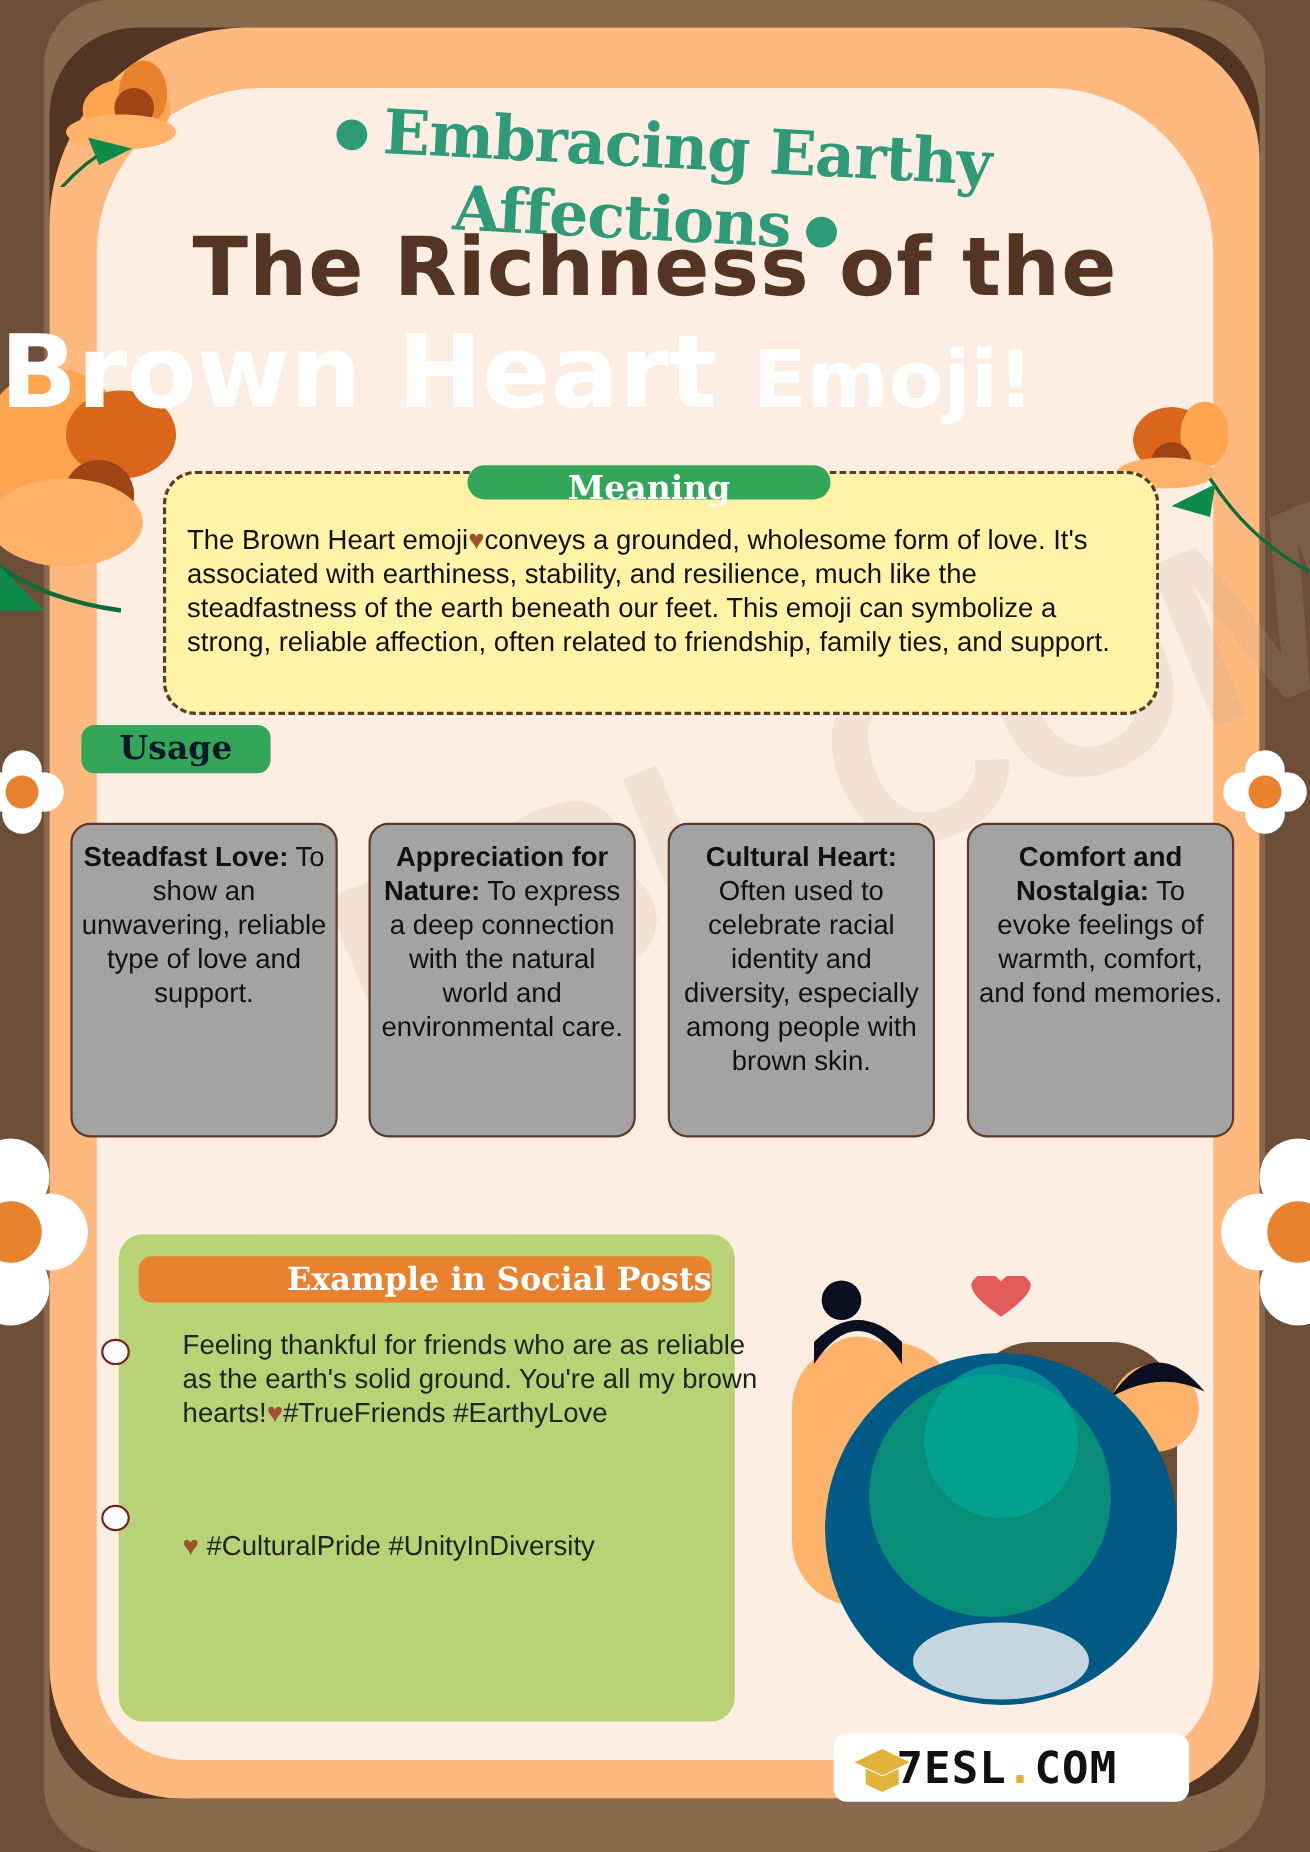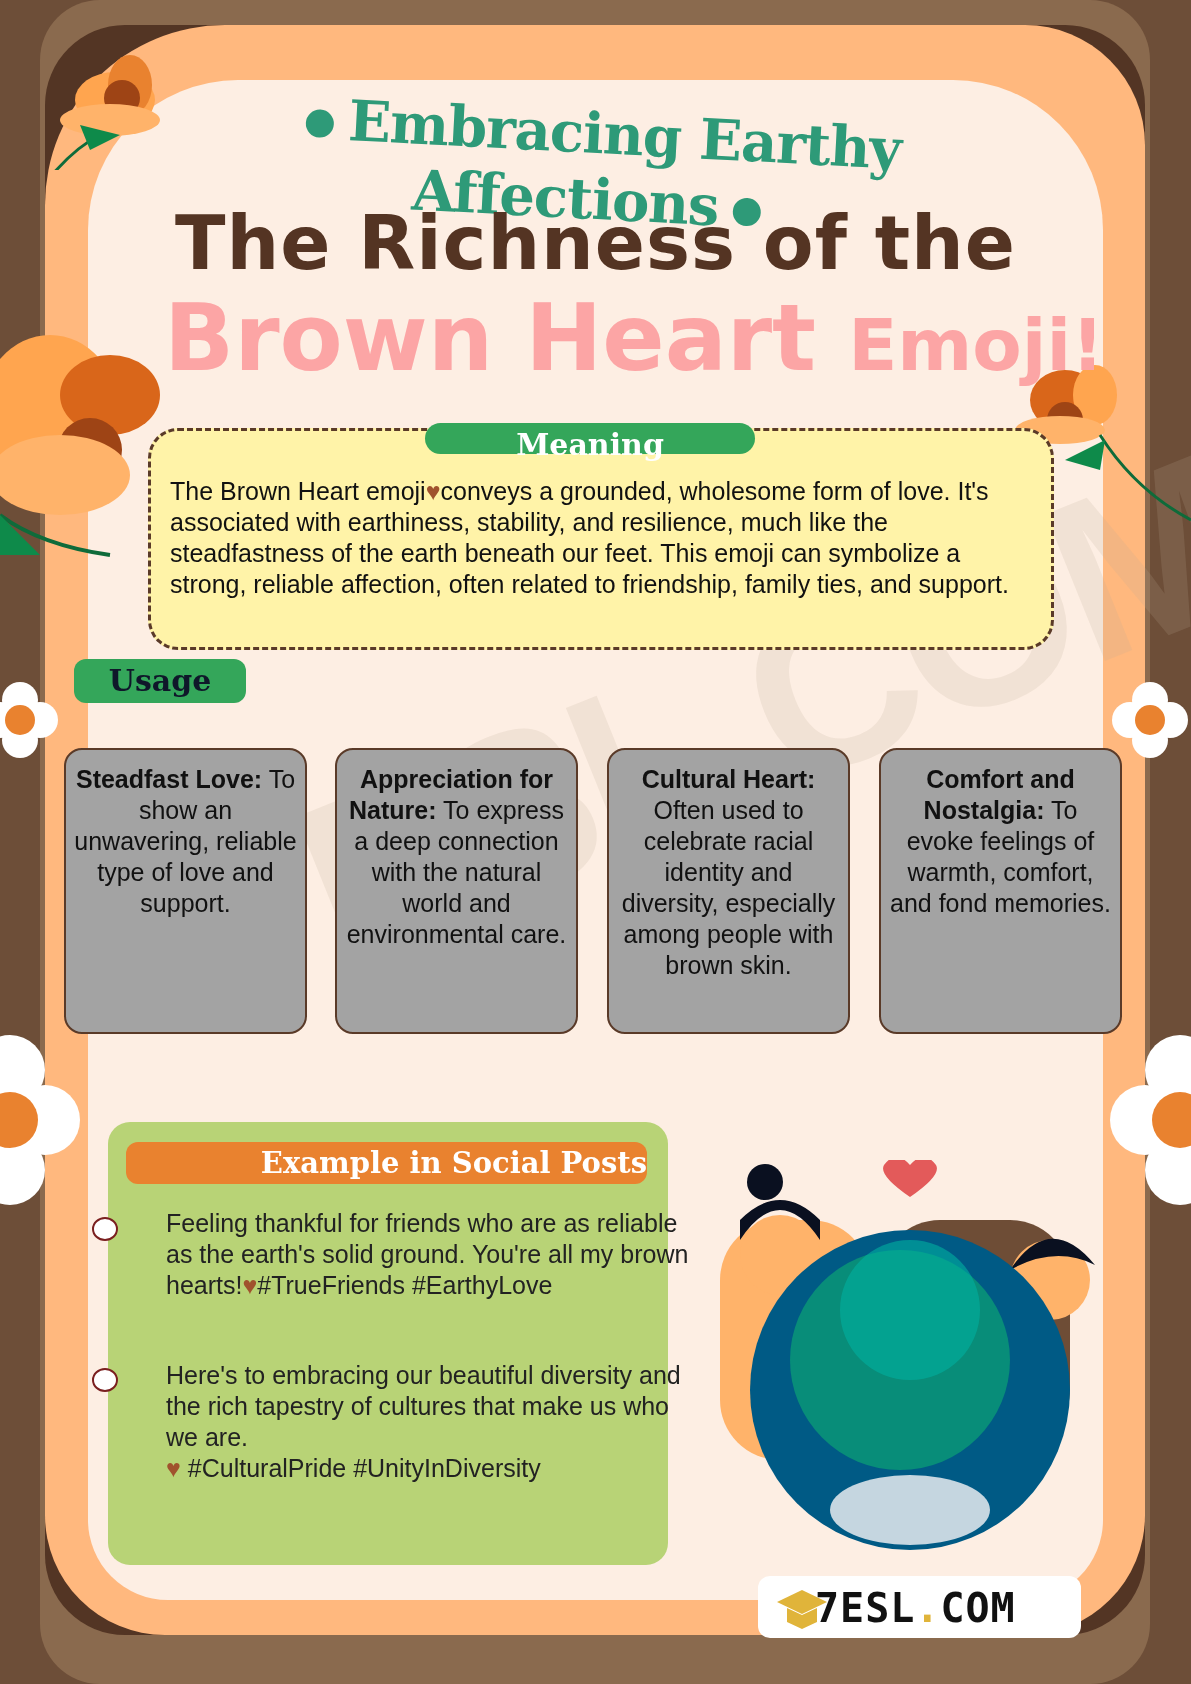--- a/index.html
+++ b/index.html
@@ -8,21 +8,21 @@
   
   .frame-brown-light { left:40px; top:0; width:1110px; height:1684px; background:#8a6a4e; border-radius:60px; }
   .frame-dark { left:45px; top:25px; width:1100px; height:1610px; background:#533524; border-radius:80px; }
   .frame-peach { left:45px; top:25px; width:1100px; height:1610px; background:#ffb87e; border-radius:180px 120px 120px 120px; }
   .frame-inner { left:88px; top:80px; width:1015px; height:1520px; background:#fdeee3; border-radius:150px 150px 80px 80px; }
   .watermark { left:160px; top:600px; font:bold 230px "Liberation Sans", sans-serif; color:rgba(190,170,150,0.18); transform:rotate(-22deg); letter-spacing:-8px; }
 
   .subtitle { left:160px; top:100px; width:870px; text-align:center; color:#2e9a78; font:bold 56px "DejaVu Serif", serif; transform:rotate(3deg); letter-spacing:-1px; }
   .subtitle .dot { display:inline-block; width:28px; height:28px; border-radius:50%; background:#2e9a78; vertical-align:middle; margin:0 14px; }
   .title1 { left:0; top:200px; width:1191px; text-align:center; color:#543423; font:bold 74px "DejaVu Sans", sans-serif; letter-spacing:1px; }
-  .title2 { left:0; top:285px; width:1104px; text-align:right; color:#fca5a5; font:bold 92px "DejaVu Sans", sans-serif; }
+  .title2 { left:0; top:285px; width:1104px; text-align:left; color:#ffffff; font:bold 92px "DejaVu Sans", sans-serif; }
   .title2 .small { font-size:72px; }
 
   .meaning-box { left:148px; top:428px; width:906px; height:222px; background:#fff3a8; border:3px dashed #5a3a28; border-radius:30px; box-sizing:border-box; }
   .meaning-pill { left:425px; top:423px; width:330px; height:31px; background:#34a65a; border-radius:16px; color:#fff; font:bold 30px "DejaVu Serif", serif; text-align:center; line-height:43px; }
   .meaning-text { left:170px; top:476px; width:865px; text-align:left; font:500 25px "Liberation Sans", sans-serif; line-height:31px; color:#111; }
   .heart { color:#a0522d; }
 
   .usage-pill { left:74px; top:659px; width:172px; height:44px; background:#34a65a; border-radius:12px; color:#0f172a; font:bold 30px "DejaVu Serif", serif; line-height:44px; text-align:center; }
   .card { top:748px; width:243px; height:286px; background:#a3a3a3; border:2px solid #5a3a28; border-radius:18px; box-sizing:border-box; padding:14px 8px; text-align:center; font:25px "Liberation Sans", sans-serif; line-height:31px; color:#111; }
   .card b { font-weight:bold; }
@@ -117,21 +117,21 @@
 <div class="abs card" style="left:879px"><b>Comfort and Nostalgia:</b> <span>To evoke feelings of warmth, comfort, and fond memories.</span></div>
 
 <div class="abs social-box"></div>
 <div class="abs social-pill">Example in Social Posts</div>
 <div class="abs bullet" style="top:1217px"></div>
 <div class="abs post" style="top:1208px">
   <span>Feeling thankful for friends who are as reliable as the earth's solid ground. You're all my brown hearts!</span><span class="heart">♥</span><span>#TrueFriends #EarthyLove</span>
 </div>
 <div class="abs bullet" style="top:1368px"></div>
 <div class="abs post" style="top:1360px">
-  <span>Here's to embracing our beautiful diversity and the rich tapestry of cultures that make us who we are.</span><br><span class="heart">♥</span> <span>#CulturalPride #UnityInDiversity</span>
+  <br><span class="heart">♥</span> <span>#CulturalPride #UnityInDiversity</span>
 </div>
 
 <svg class="abs" style="left:700px;top:1160px" width="420" height="400">
   <path d="M210 5 q-14 -16 -26 0 q-6 10 26 32 q32 -22 26 -32 q-12 -16 -26 0z" fill="#e35a5a"></path>
   <rect x="180" y="60" width="190" height="230" rx="60" fill="#6e4d36"></rect>
   <rect x="20" y="60" width="150" height="240" rx="60" fill="#ffb36a"></rect>
   <circle cx="80" cy="95" r="40" fill="#ffb36a"></circle>
     <circle cx="65" cy="22" r="18" fill="#0a1020"></circle>
     <path d="M40 80 q40 -60 80 0 v-20 q-40 -40 -80 0z" fill="#0a1020"></path>
   <circle cx="350" cy="120" r="40" fill="#ffb36a"></circle>

